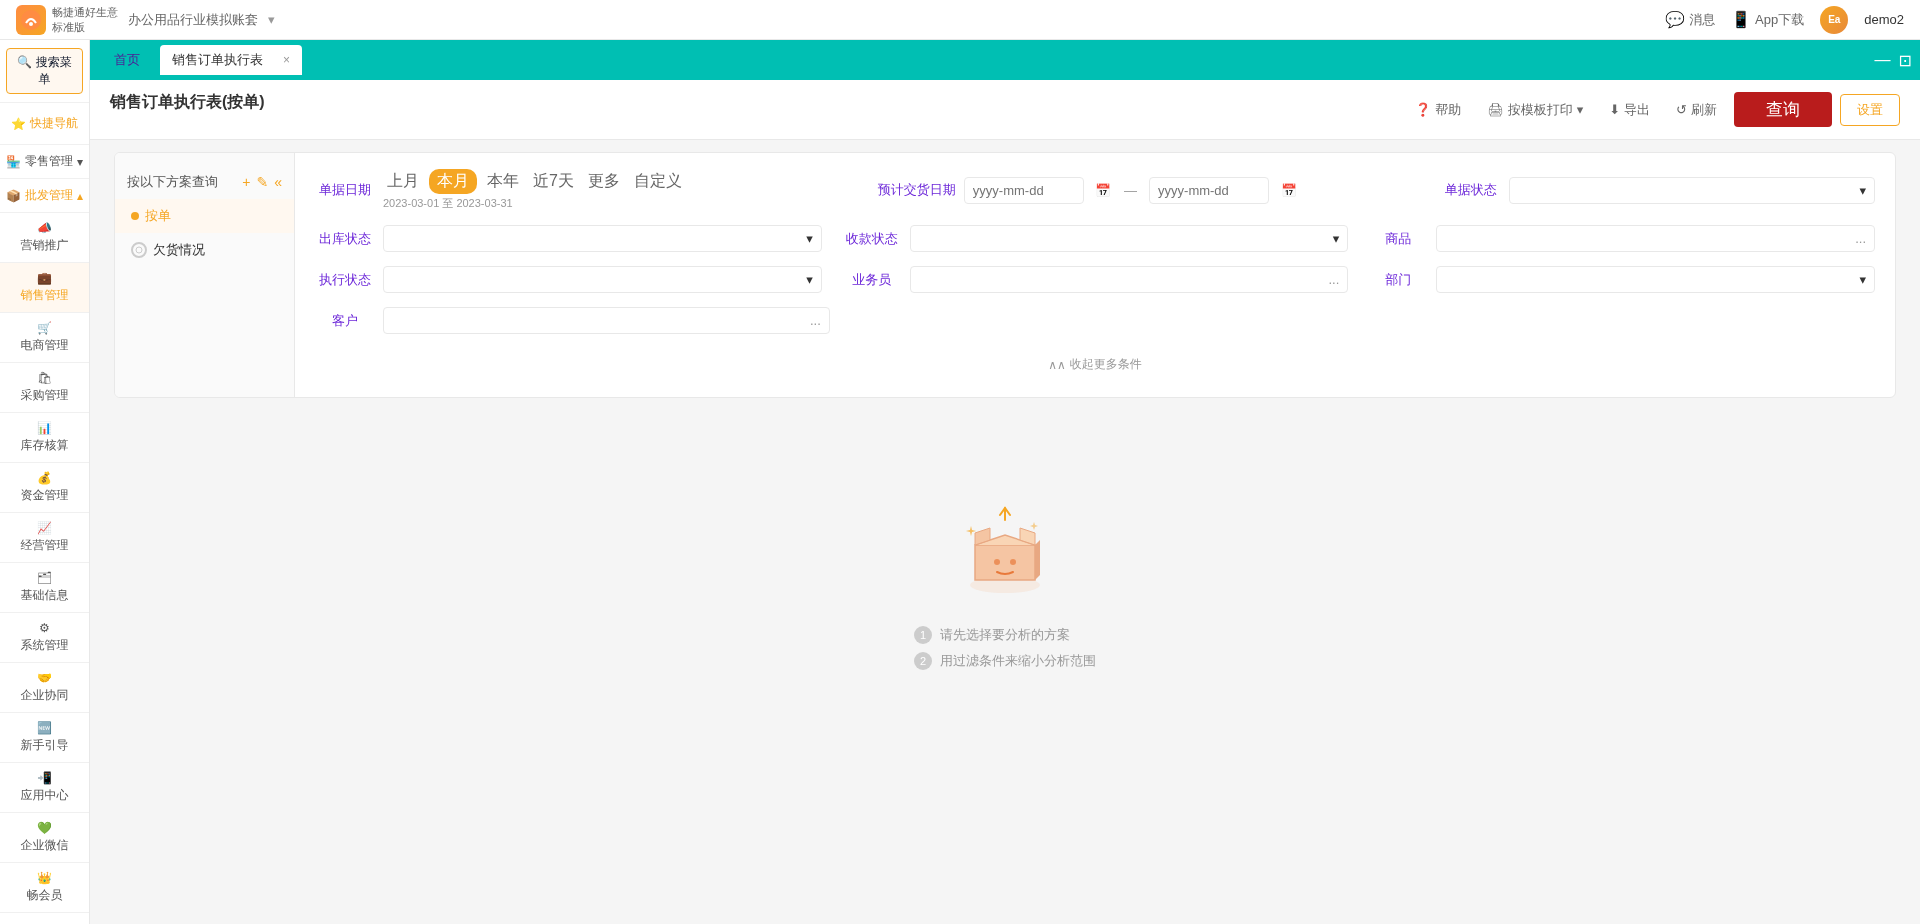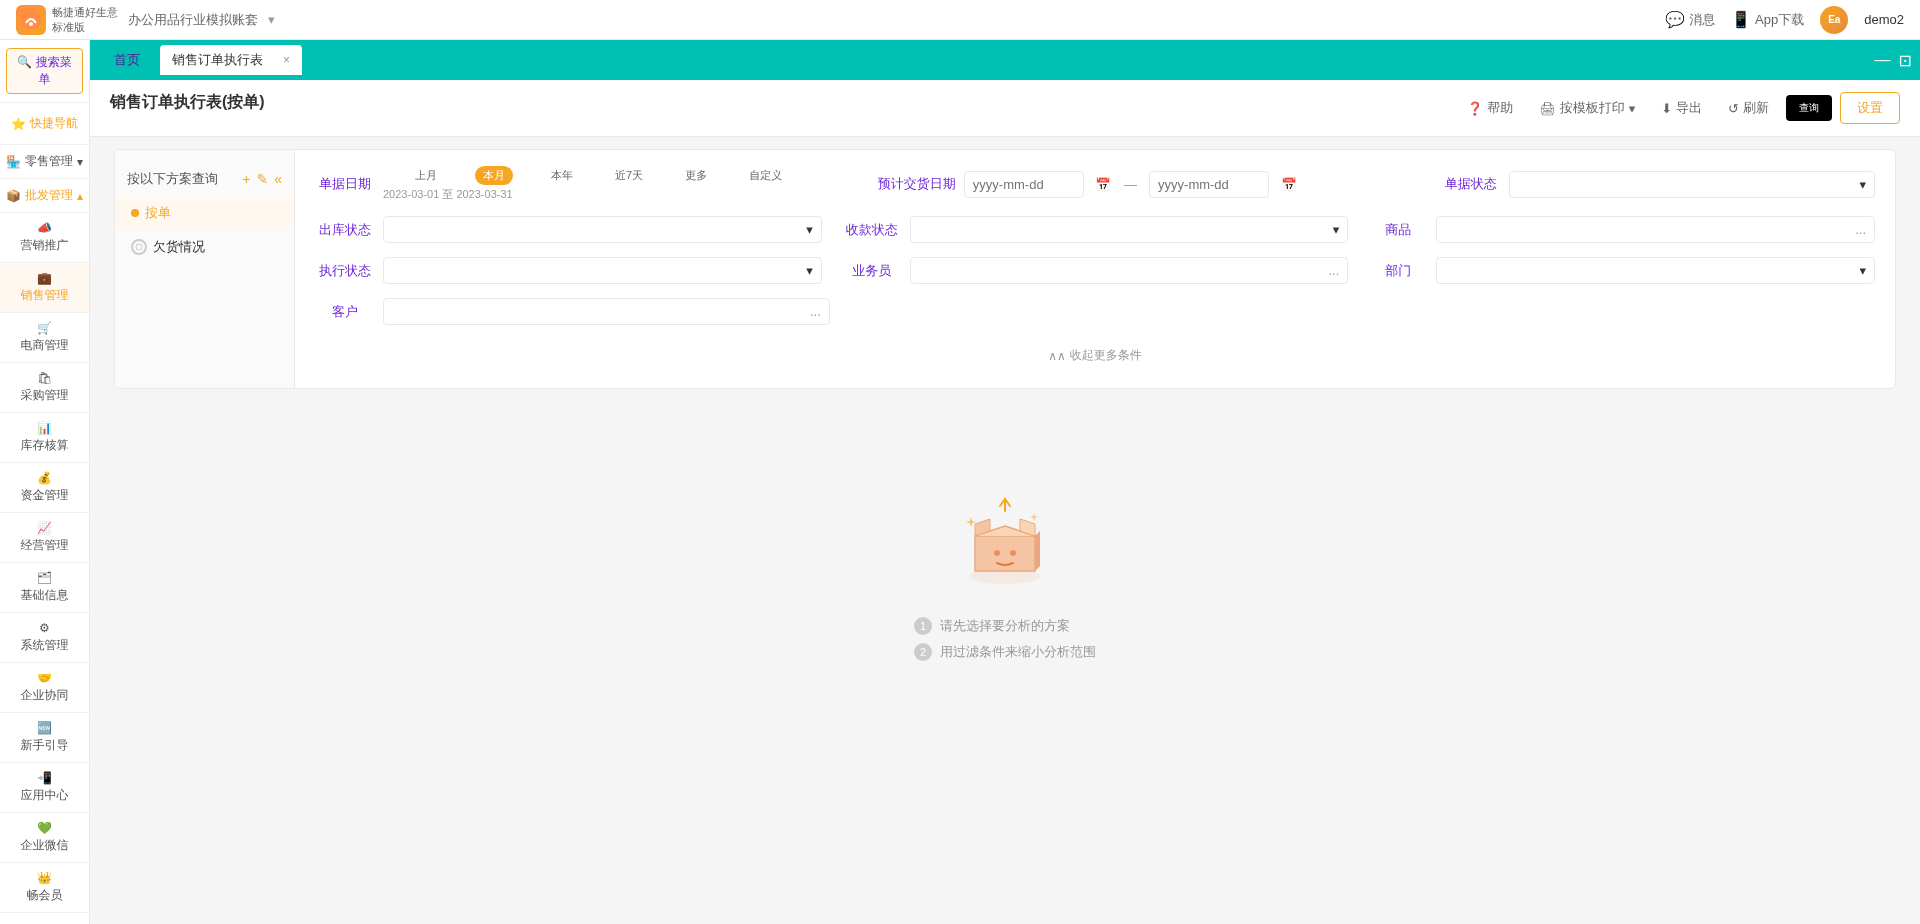--- a/index.html
+++ b/index.html
@@ -52,21 +52,21 @@
     .sidebar-search {
       padding: 8px 6px;
       border-bottom: 1px solid #f0f0f0;
     }
     .sidebar-search-btn {
       width: 100%;
       padding: 5px;
       background: #fff8f0;
       border: 1px solid #f5a623;
       border-radius: 4px;
-      color: #6d28d9;
+      color: #0f172a;
       cursor: pointer;
       font-size: 12px;
       text-align: center;
     }
     .sidebar-nav-section {
       padding: 6px 0;
       border-bottom: 1px solid #f0f0f0;
     }
     .sidebar-nav-label {
       padding: 6px 8px;
@@ -155,27 +155,27 @@
       align-items: center;
       gap: 4px;
       color: #666;
       cursor: pointer;
       font-size: 13px;
       padding: 4px 8px;
       border-radius: 4px;
       border: 1px solid transparent;
     }
     .btn-primary {
-      background: #000000;
+      background: #b91c1c;
       color: white;
       border: none;
-      padding: 6px 13px;
+      padding: 6px 32px;
       border-radius: 4px;
       cursor: pointer;
-      font-size: 10px;
+      font-size: 17px;
     }
     .btn-secondary {
       background: white;
       color: #f5a623;
       border: 1px solid #f5a623;
       padding: 6px 16px;
       border-radius: 4px;
       cursor: pointer;
       font-size: 13px;
     }
@@ -248,26 +248,25 @@
       border: 1px solid #e8e8e8;
       border-radius: 4px;
       font-size: 13px;
       color: #ccc;
       background: white;
       width: 120px;
     }
     .filter-date-sep { color: #999; }
     .filter-date-icon { color: #f5a623; cursor: pointer; }
     .date-shortcut {
-      font-size: 11px;
+      font-size: 16px;
       color: #666;
       cursor: pointer;
       padding: 2px 4px;
       border-radius: 3px;
-      margin-left: 28px;
     }
     .date-shortcut.active { background: #f5a623; color: white; border-radius: 10px; padding: 2px 8px; }
     .filter-more-btn {
       text-align: center;
       padding: 8px;
       color: #999;
       font-size: 12px;
       cursor: pointer;
       display: flex;
       align-items: center;

